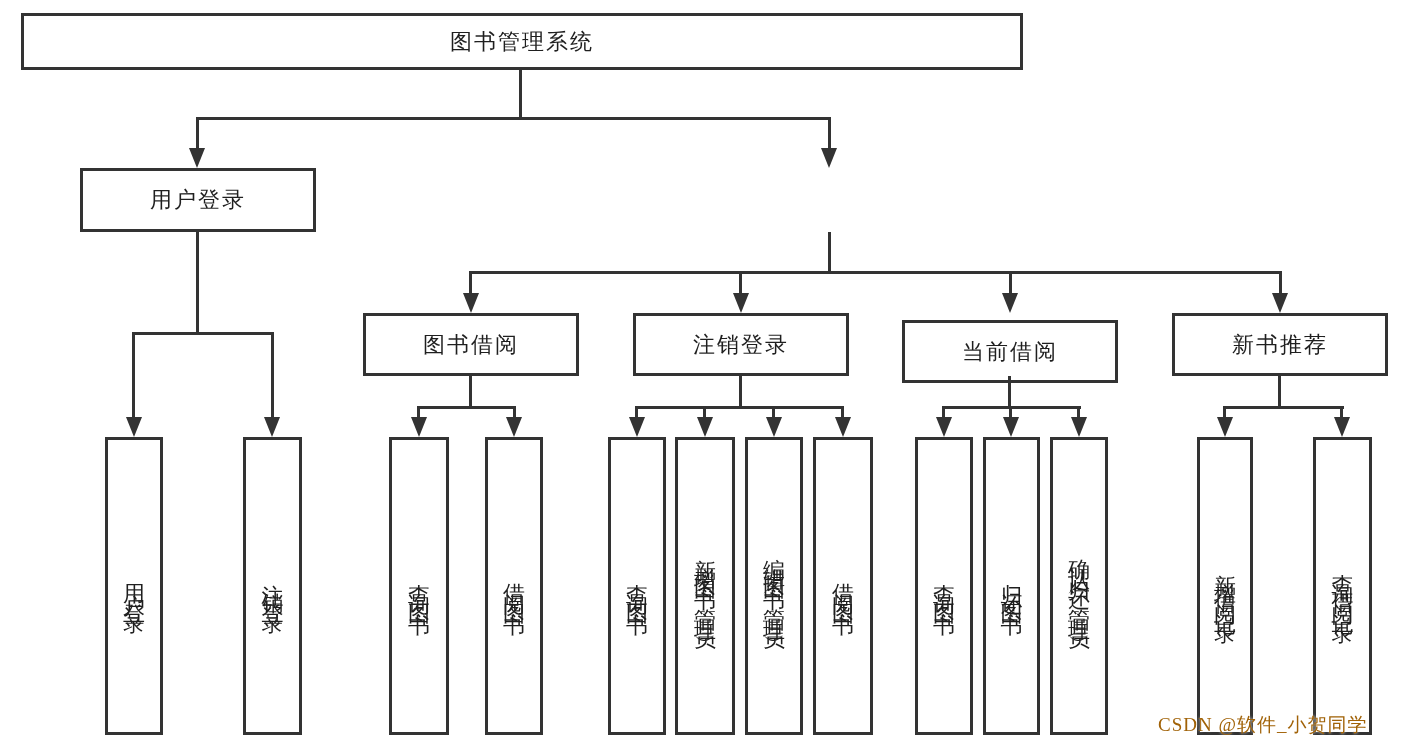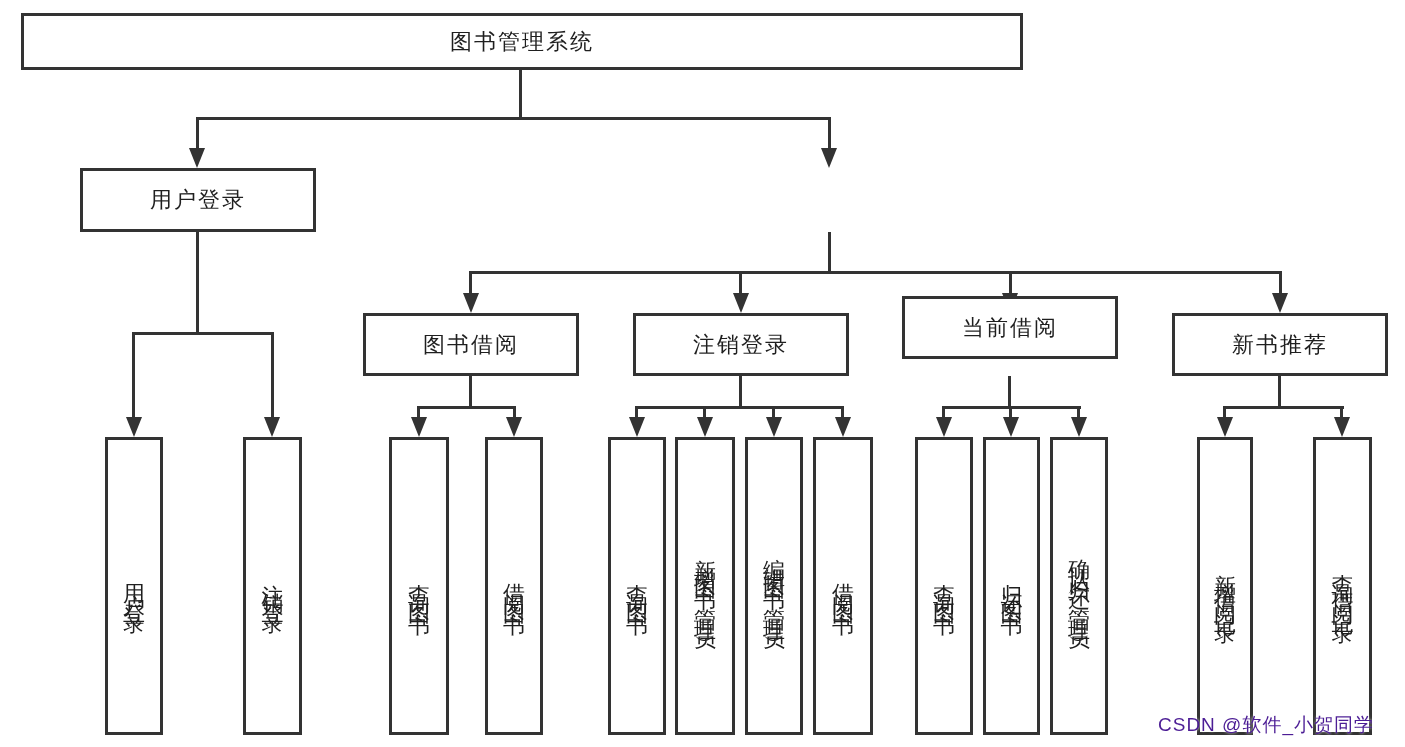--- a/index.html
+++ b/index.html
@@ -1,18 +1,18 @@
 <!DOCTYPE html>
 <html><head>
 <meta charset="utf-8">
 <style>
   html,body{margin:0;padding:0;background:#ffffff;}
   #stage{
     position:relative;width:1405px;height:747px;background:#ffffff;
-    font-family:Liberation Sans, sans-serif;
+    font-family:Liberation Serif, serif;
     overflow:hidden;color:#1a1a1a;
   }
   .node{
     position:absolute;border:3px solid #333333;background:#ffffff;
     display:flex;align-items:center;justify-content:center;
     font-size:22px;color:#1f1f1f;box-sizing:border-box;
     letter-spacing:2px;
   }
   .vnode{
     position:absolute;border:3px solid #333333;background:#ffffff;
@@ -25,21 +25,21 @@
   }
   .vl{position:absolute;width:3px;background:#333333;}
   .hl{position:absolute;height:3px;background:#333333;}
   .arrow{
     position:absolute;width:0;height:0;
     border-left:8px solid transparent;border-right:8px solid transparent;
     border-top:20px solid #333333;
   }
   .watermark{
     position:absolute;left:1158px;top:712px;
-    font-size:19px;color:#4c1d95;white-space:nowrap;
+    font-size:19px;color:#a16207;white-space:nowrap;
     text-shadow:0 0 3px #ffffff;z-index:5;letter-spacing:1px;
   }
 </style>
 </head>
 <body>
 
 <div id="stage">
 
   <div class="node" style="left:21px;top:13px;width:1002px;height:57px">
     <span>图书管理系统</span>
@@ -73,21 +73,21 @@
   <div class="arrow" style="left:1002px;top:293px"></div>
   <div class="vl" style="left:1279px;top:271px;height:24px"></div>
   <div class="arrow" style="left:1272px;top:293px"></div>
 
   <div class="node" style="left:363px;top:313px;width:216px;height:63px">
     <span>图书借阅</span>
   </div>
   <div class="node" style="left:633px;top:313px;width:216px;height:63px">
     <span>注销登录</span>
   </div>
-  <div class="node" style="left:902px;top:296px;width:216px;height:63px">
+  <div class="node" style="left:902px;top:320px;width:216px;height:63px">
     <span>当前借阅</span>
   </div>
   <div class="node" style="left:1172px;top:313px;width:216px;height:63px">
     <span>新书推荐</span>
   </div>
 
   <div class="vl" style="left:469px;top:376px;height:33px"></div>
   <div class="hl" style="left:417px;top:406px;width:99px"></div>
   <div class="vl" style="left:417px;top:406px;height:13px"></div>
   <div class="arrow" style="left:411px;top:417px"></div>

